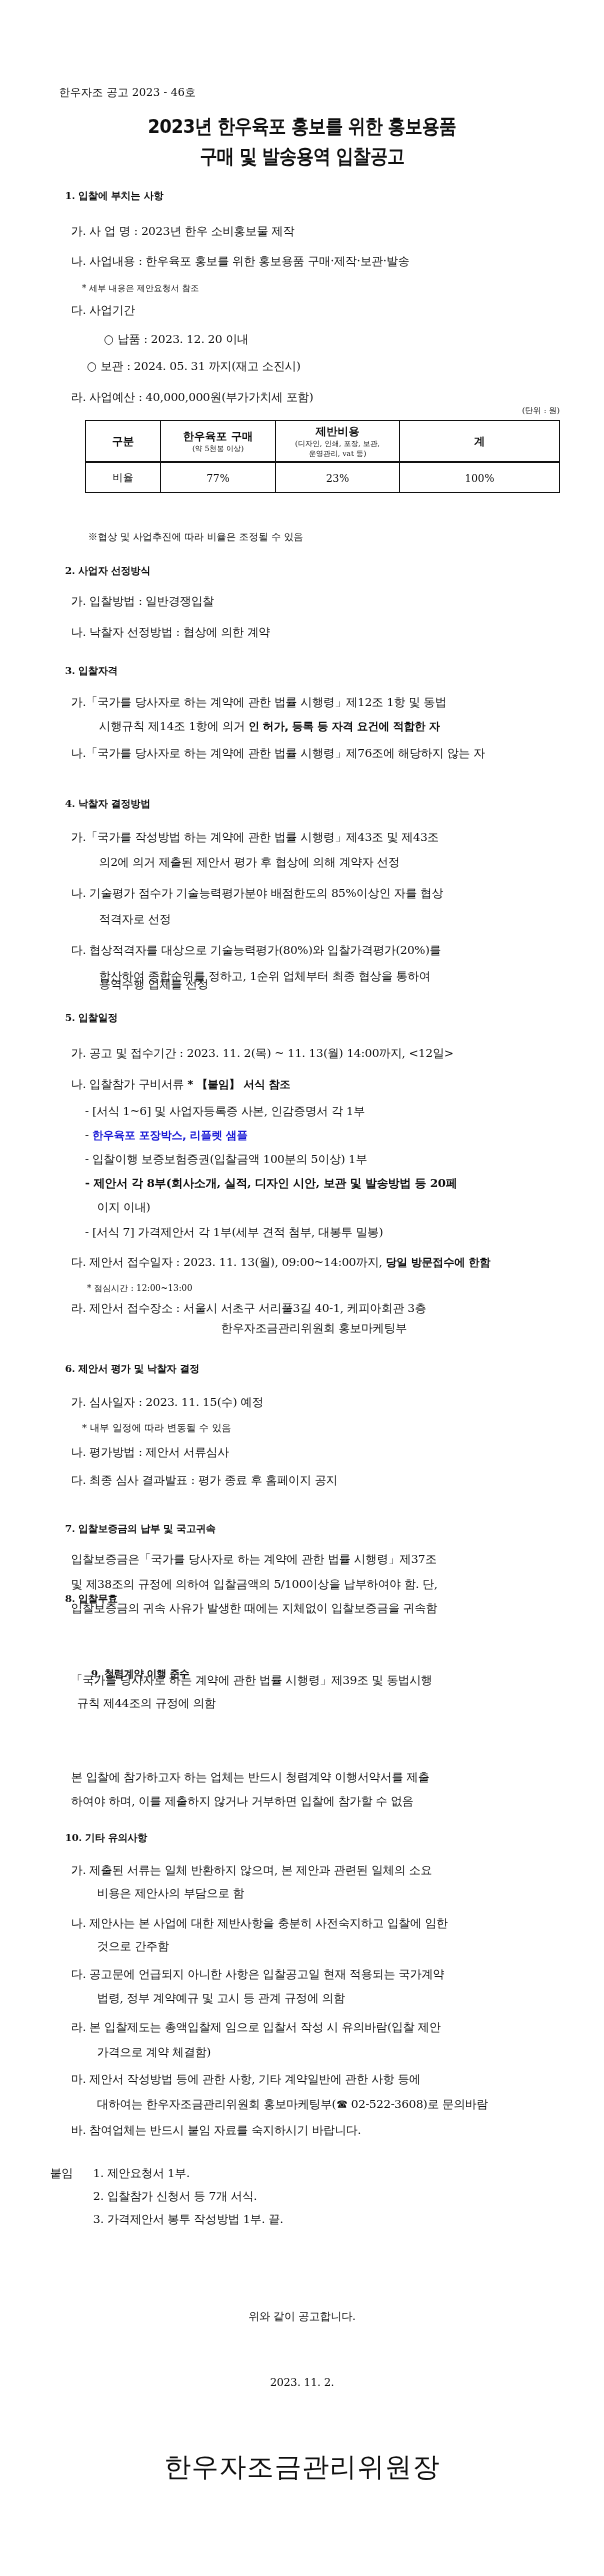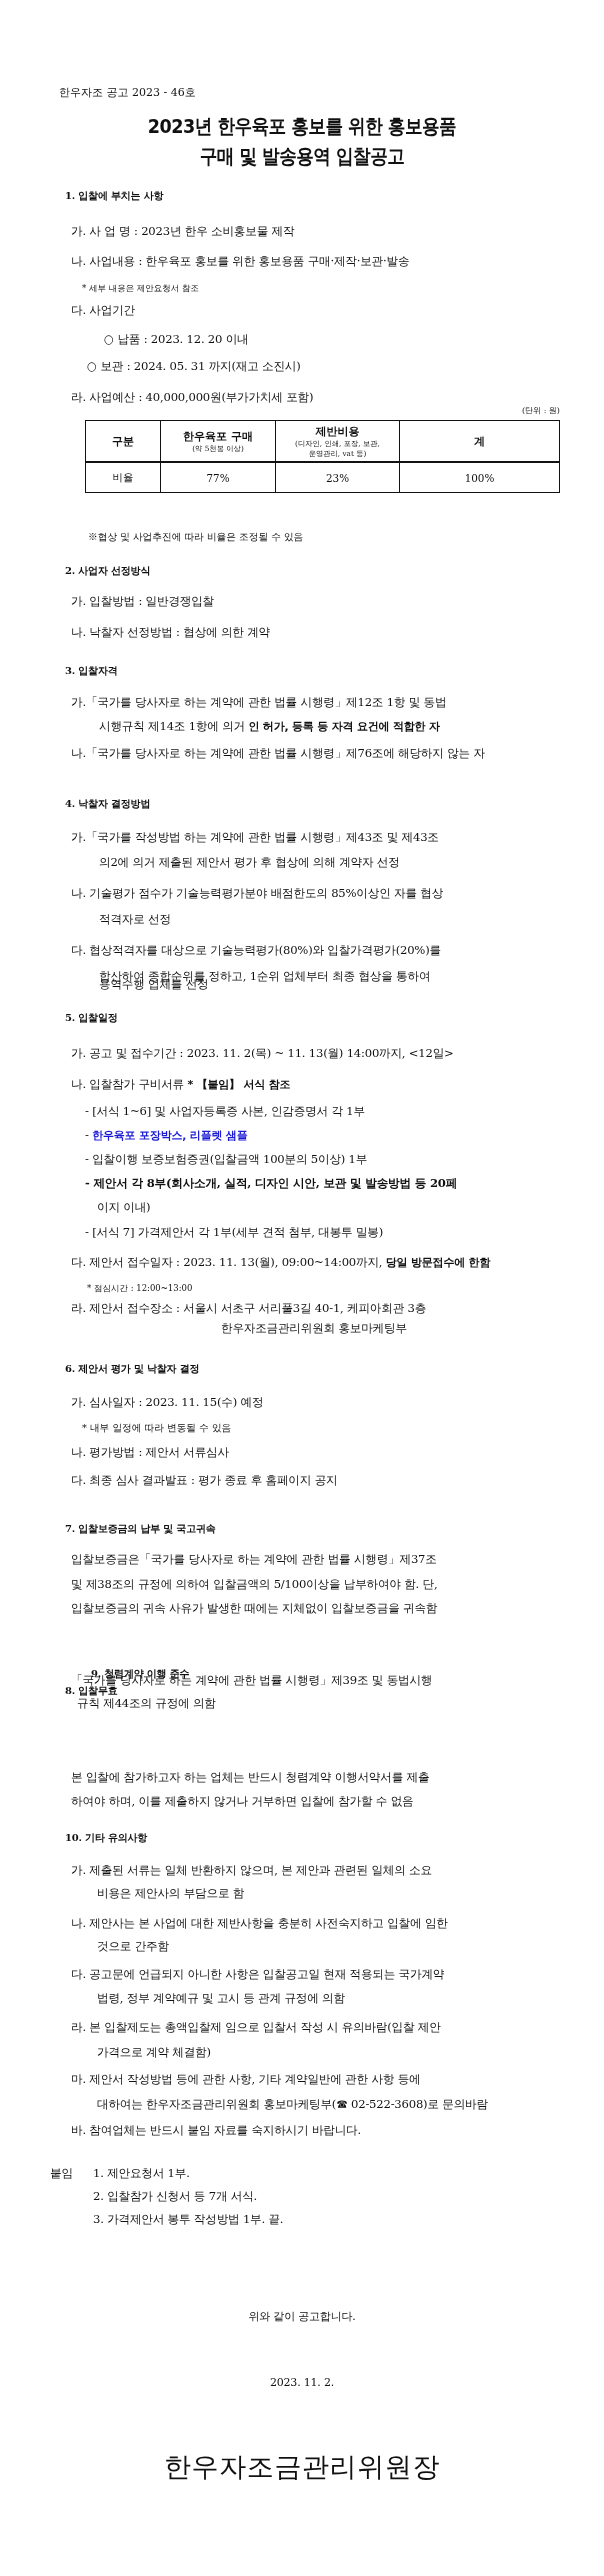--- a/index.html
+++ b/index.html
@@ -110,21 +110,21 @@
   <div class="abs txt" style="left:71px;top:1395px;">가. 심사일자 : 2023. 11. 15(수) 예정</div>
   <div class="abs" style="left:82px;top:1422px;font-size:9.7px;">* 내부 일정에 따라 변동될 수 있음</div>
   <div class="abs txt" style="left:71px;top:1445px;">나. 평가방법 : 제안서 서류심사</div>
   <div class="abs txt" style="left:71px;top:1473px;">다. 최종 심사 결과발표 : 평가 종료 후 홈페이지 공지</div>
 
   <div class="abs sec" style="top:1522px;">7. 입찰보증금의 납부 및 국고귀속</div>
   <div class="abs txt" style="left:71px;top:1552px;">입찰보증금은「국가를 당사자로 하는 계약에 관한 법률 시행령」제37조</div>
   <div class="abs txt" style="left:71px;top:1577px;">및 제38조의 규정에 의하여 입찰금액의 5/100이상을 납부하여야 함. 단,</div>
   <div class="abs txt" style="left:71px;top:1601px;">입찰보증금의 귀속 사유가 발생한 때에는 지체없이 입찰보증금을 귀속함</div>
 
-  <div class="abs sec" style="top:1684px;text-align:center;">8. 입찰무효</div>
+  <div class="abs sec" style="top:1592px;text-align:center;">8. 입찰무효</div>
   <div class="abs txt" style="left:71px;top:1673px;">「국가를 당사자로 하는 계약에 관한 법률 시행령」제39조 및 동법시행</div>
   <div class="abs txt" style="left:77px;top:1696px;">규칙 제44조의 규정에 의함</div>
 
   <div class="abs sec" style="top:1667px;margin-left:26px;">9. 청렴계약 이행 준수</div>
   <div class="abs txt" style="left:71px;top:1770px;">본 입찰에 참가하고자 하는 업체는 반드시 청렴계약 이행서약서를 제출</div>
   <div class="abs txt" style="left:71px;top:1794px;">하여야 하며, 이를 제출하지 않거나 거부하면 입찰에 참가할 수 없음</div>
 
   <div class="abs sec" style="top:1831px;">10. 기타 유의사항</div>
   <div class="abs txt" style="left:71px;top:1863px;">가. 제출된 서류는 일체 반환하지 않으며, 본 제안과 관련된 일체의 소요</div>
   <div class="abs txt" style="left:97px;top:1886px;">비용은 제안사의 부담으로 함</div>

